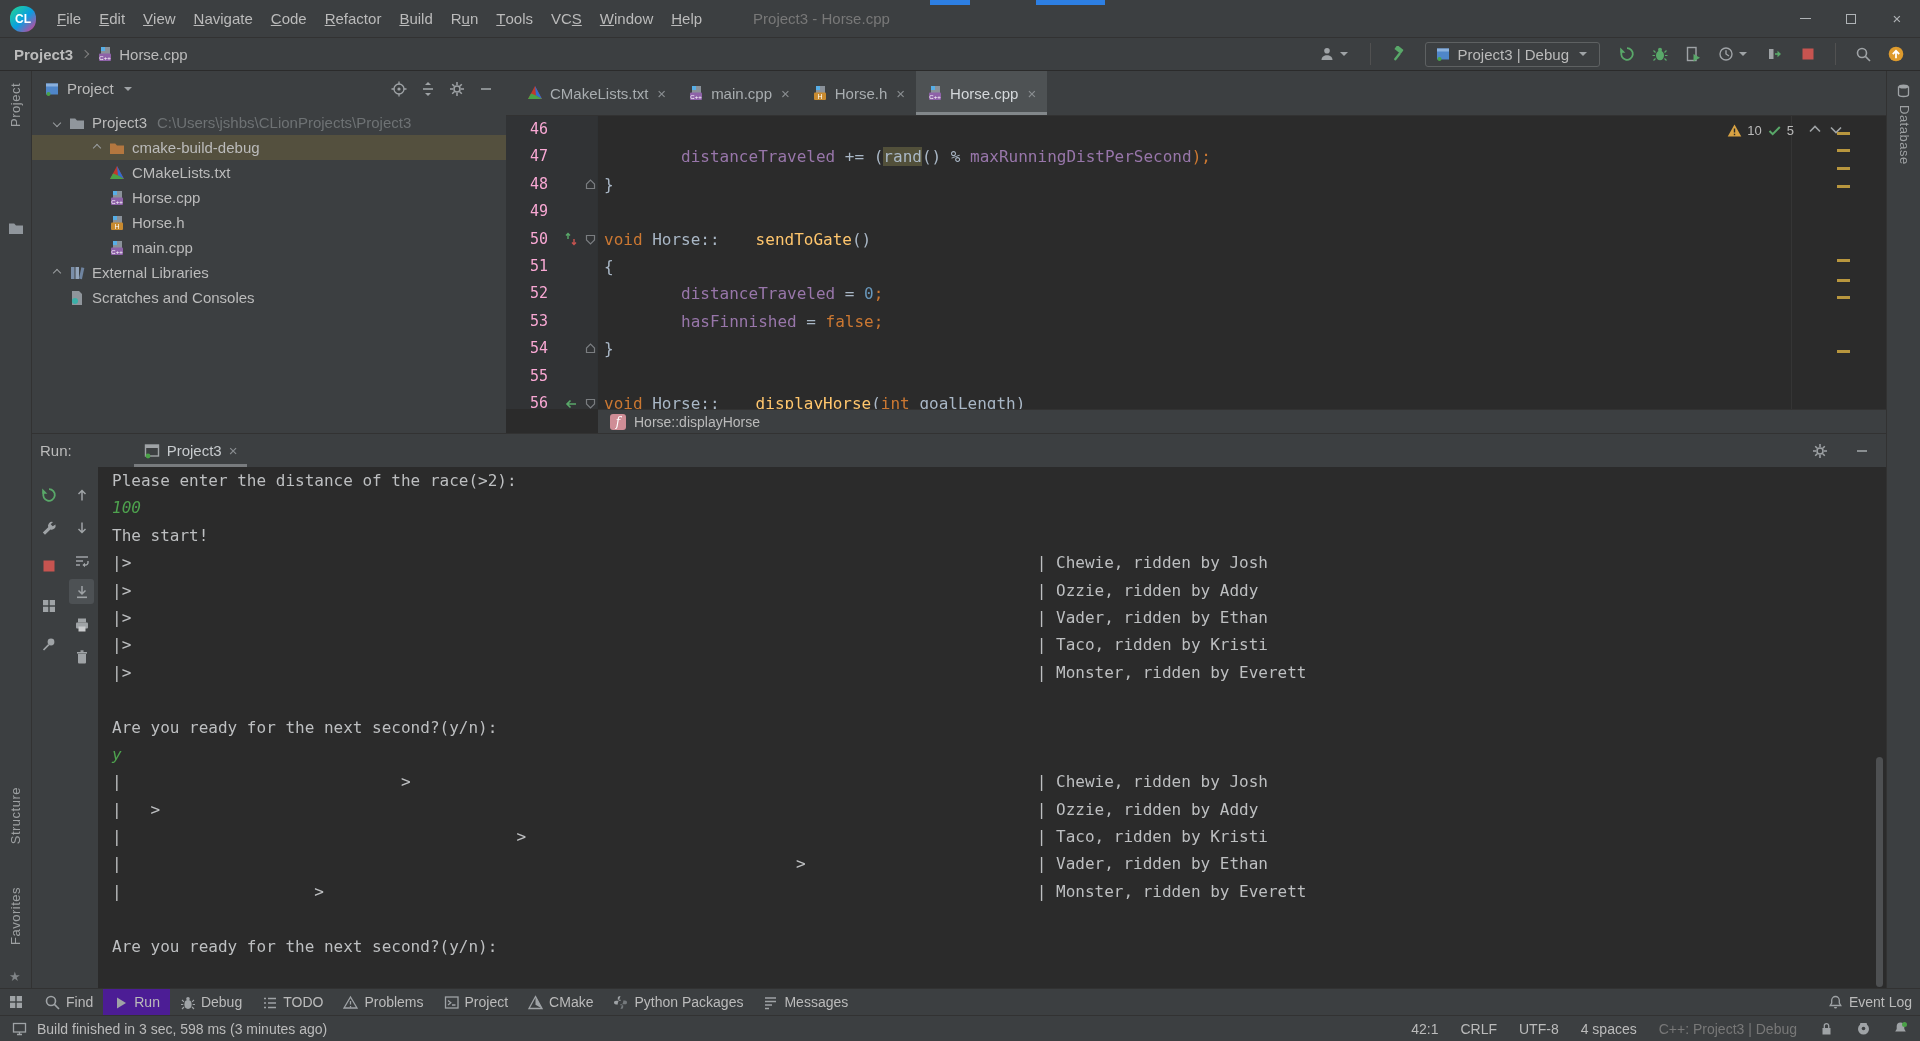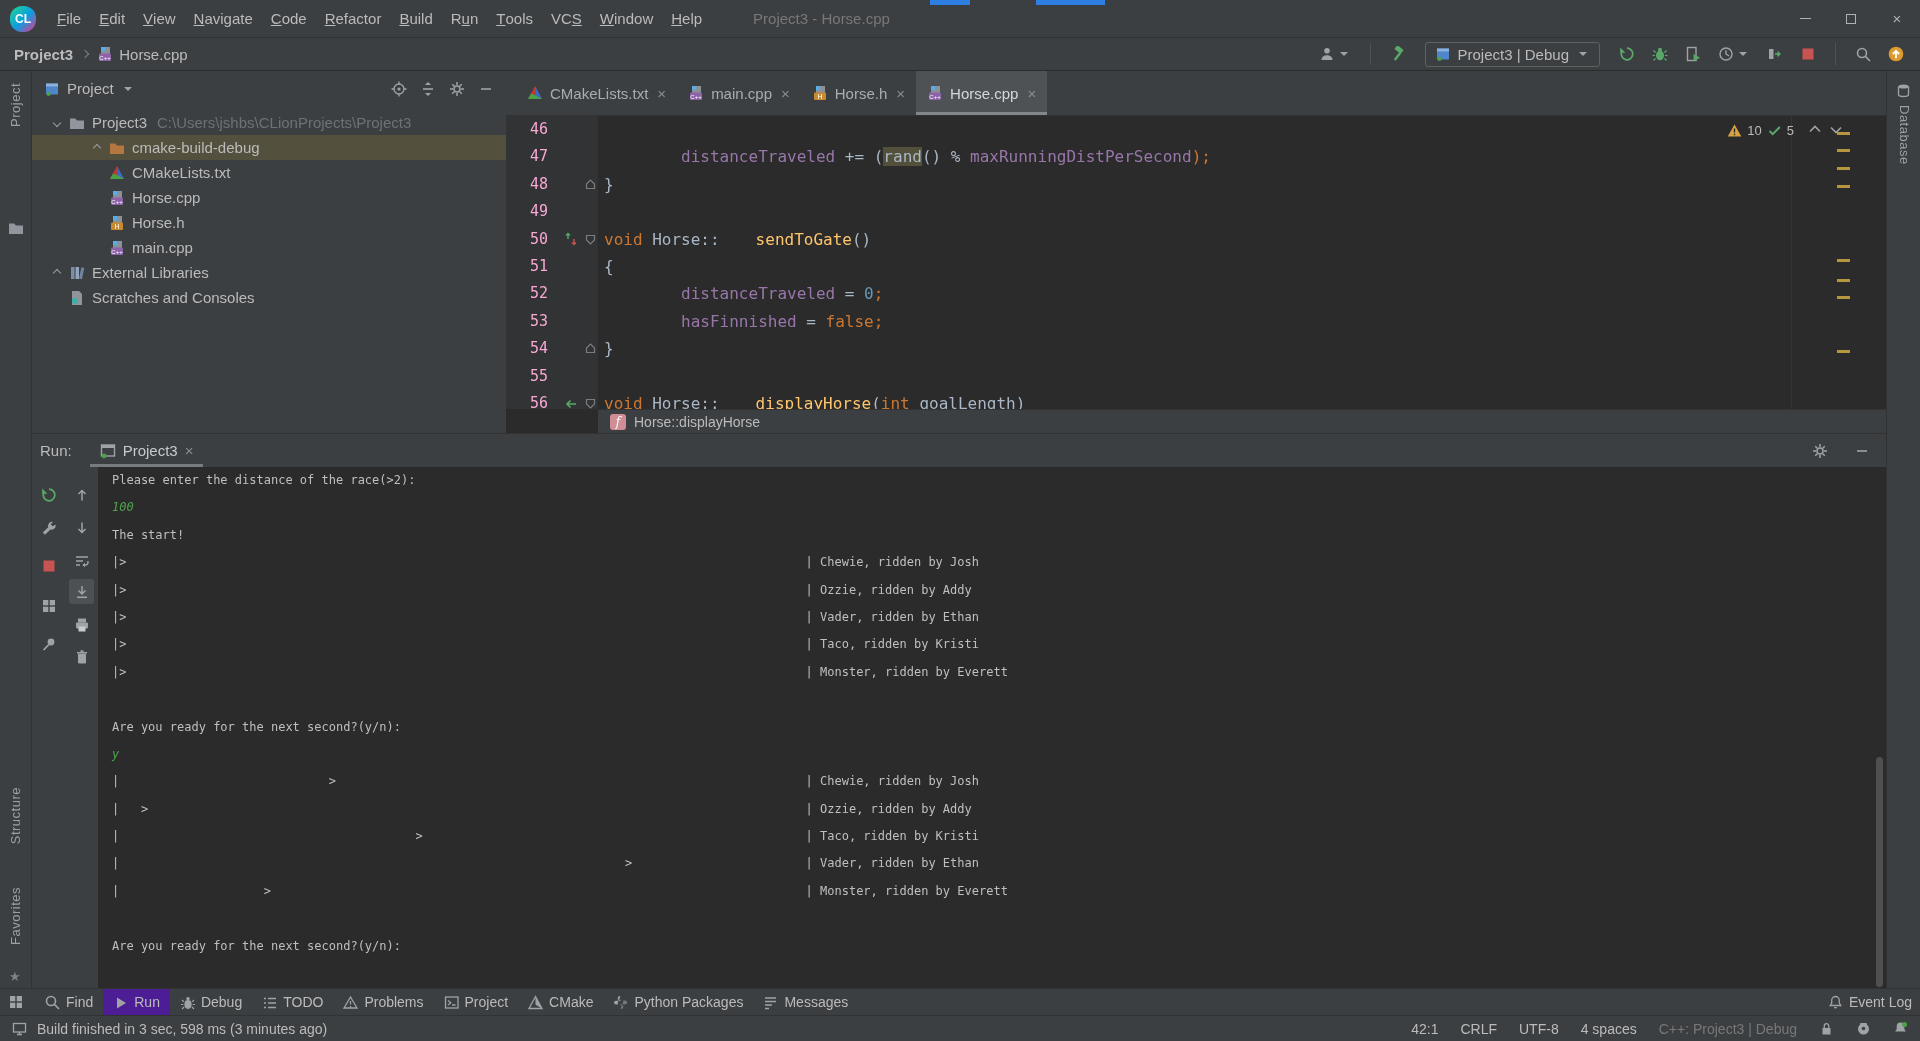--- a/index.html
+++ b/index.html
@@ -68,31 +68,31 @@
   .tk-hl { color:#a9b7c6; background:#52503a; }
   #wrap-guide { position:absolute; left:1285px; top:45px; bottom:24px; width:1px; background:#353535; }
   #insp-widget { position:absolute; top:51px; right:42px; display:flex; align-items:center; gap:5px; font-size:13px; color:#bbbbbb; }
   .stripe-mark { position:absolute; right:36px; width:13px; height:3px; background:#b8963e; }
   #ctx-strip { position:absolute; left:92px; right:0; bottom:0; height:24px; background:#3c3f41; border-top:1px solid #323232; display:flex; align-items:center; padding-left:12px; gap:8px; }
   #f-badge { width:16px; height:16px; border-radius:3px; background:#cf8d96; color:#fff; font-style:italic; font-family:"DejaVu Serif",serif; font-size:12px; display:flex; align-items:center; justify-content:center; }
   #ctx-label { color:#bbbbbb; font-size:14px; }
 
   
   #run-panel { position:absolute; left:32px; top:433px; width:1854px; height:555px; background:#3c3f41; border-top:1px solid #323232; }
-  #run-header { height:33px; display:flex; align-items:center; padding-left:8px; }
+  #run-header { height:33px; display:flex; align-items:center; padding-left:8px;gap:44px; }
   #run-label { color:#bbbbbb; margin-right:18px; }
   #run-tab { height:33px; display:flex; align-items:center; gap:7px; padding:0 10px; box-shadow:inset 0 -3px 0 #787b7e; color:#c7cbce; }
   #run-tab .close { color:#8a8e91; }
   #run-header-right { margin-left:auto; display:flex; gap:26px; padding-right:16px; }
   #run-toolbar-1 { position:absolute; left:0; top:33px; width:33px; bottom:0; }
   #run-toolbar-2 { position:absolute; left:33px; top:33px; width:33px; bottom:0; }
   .rtb { position:absolute; left:4px; width:25px; height:25px; display:flex; align-items:center; justify-content:center; border-radius:3px; }
   .rtb.selected { background:#4d5154; }
   #console { position:absolute; left:66px; top:33px; right:0; bottom:0; background:#2b2b2b; }
-  #console-pre { padding:0 0 0 14px; font-family:"DejaVu Sans Mono",monospace; font-size:12px; }
+  #console-pre { padding:0 0 0 14px; font-family:"DejaVu Sans Mono",monospace; font-size:16px; }
   .cline { height:27.4px; line-height:27.4px; white-space:pre; color:#bdbfc1; }
   .cline.in { color:#4ea24e; font-style:italic; }
   #console-scrollbar { position:absolute; right:3px; top:290px; width:7px; height:230px; background:#4e5052; border-radius:4px; }
 
   
   #bottom-bar { position:absolute; left:0; top:988px; width:1920px; height:27px; background:#3c3f41; border-top:1px solid #323232; display:flex; align-items:center; padding:0 8px; font-size:14px; }
   .btab { height:27px; display:flex; align-items:center; gap:6px; padding:0 10px; color:#bbbbbb; }
   .btab.active { background:#4c1d95; }
   #bb-right { margin-left:auto; display:flex; align-items:center; }
   #status-bar { position:absolute; left:0; top:1015px; width:1920px; height:26px; background:#3c3f41; border-top:1px solid #323232; display:flex; align-items:center; padding:0 12px; font-size:14px; }

